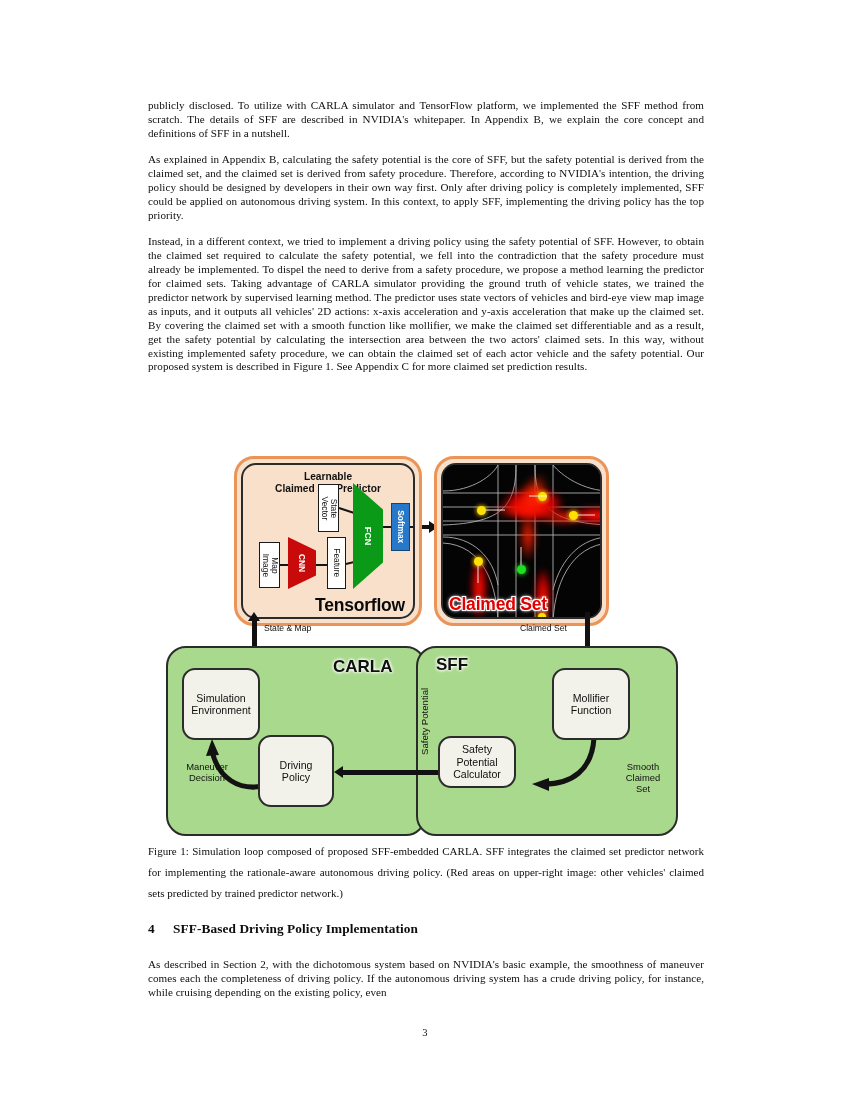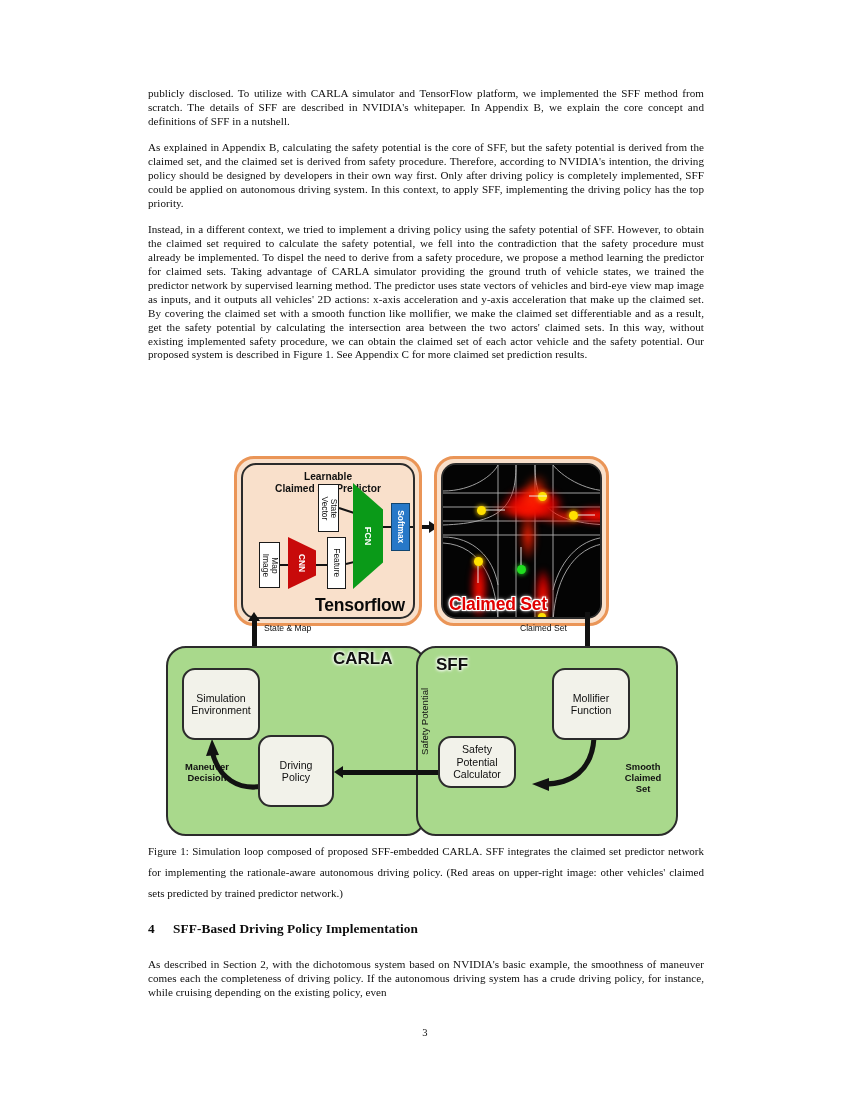--- a/index.html
+++ b/index.html
@@ -14,21 +14,21 @@
     height: 1100px;
     background: #ffffff;
     margin: 0 auto;
     overflow: hidden;
     font-family: "Liberation Serif", "DejaVu Serif", serif;
     color: #0d0d0d;
   }
   .body-col {
     position: absolute;
     left: 148px;
-    top: 87px;
+    top: 99px;
     width: 556px;
   }
   p.para {
     margin: 0 0 12.5px 0;
     font-size: 11.1px;
     line-height: 13.9px;
     text-align: justify;
     text-justify: inter-word;
     hyphens: none;
     letter-spacing: 0.04px;
@@ -239,21 +239,21 @@
   }
   .gbox.sim  { left: 34px;  top: 228px; width: 78px; height: 72px; }
   .gbox.dp   { left: 110px; top: 295px; width: 76px; height: 72px; }
   .gbox.spc  { left: 290px; top: 296px; width: 78px; height: 52px; }
   .gbox.moll { left: 404px; top: 228px; width: 78px; height: 72px; }
 
   .side-label {
     position: absolute;
     font-family: "Liberation Sans", "DejaVu Sans", sans-serif;
     font-size: 9.4px;
-    font-weight: 700;
+    font-weight: 400;
     color: #111;
     line-height: 10.8px;
     white-space: pre-line;
     text-align: center;
     z-index: 5;
   }
   .vert-label {
     position: absolute;
     font-family: "Liberation Sans", "DejaVu Sans", sans-serif;
     font-size: 9.6px;
@@ -420,21 +420,21 @@
     <div class="arrowhead ah-up" style="left:100px; top:172px;"></div>
     <div class="flow-label" style="left:116px; top:183px;">State &amp; Map</div>
 
     <div class="bar" style="left:437px; top:172px; width:4.5px; height:38px;"></div>
     <div class="arrowhead ah-down" style="left:433px; top:208px;"></div>
     <div class="flow-label" style="left:372px; top:183px;">Claimed Set</div>
 
     <div class="green-box carla"></div>
     <div class="green-box sff"></div>
 
-    <div class="panel-title" style="left:185px; top:209px;">CARLA</div>
+    <div class="panel-title" style="left:185px; top:217px;">CARLA</div>
     <div class="panel-title" style="left:288px; top:215px;">SFF</div>
 
     <div class="gbox dp">Driving
 Policy</div>
     <div class="gbox sim">Simulation
 Environment</div>
     <div class="gbox spc">Safety
 Potential
 Calculator</div>
     <div class="gbox moll">Mollifier

